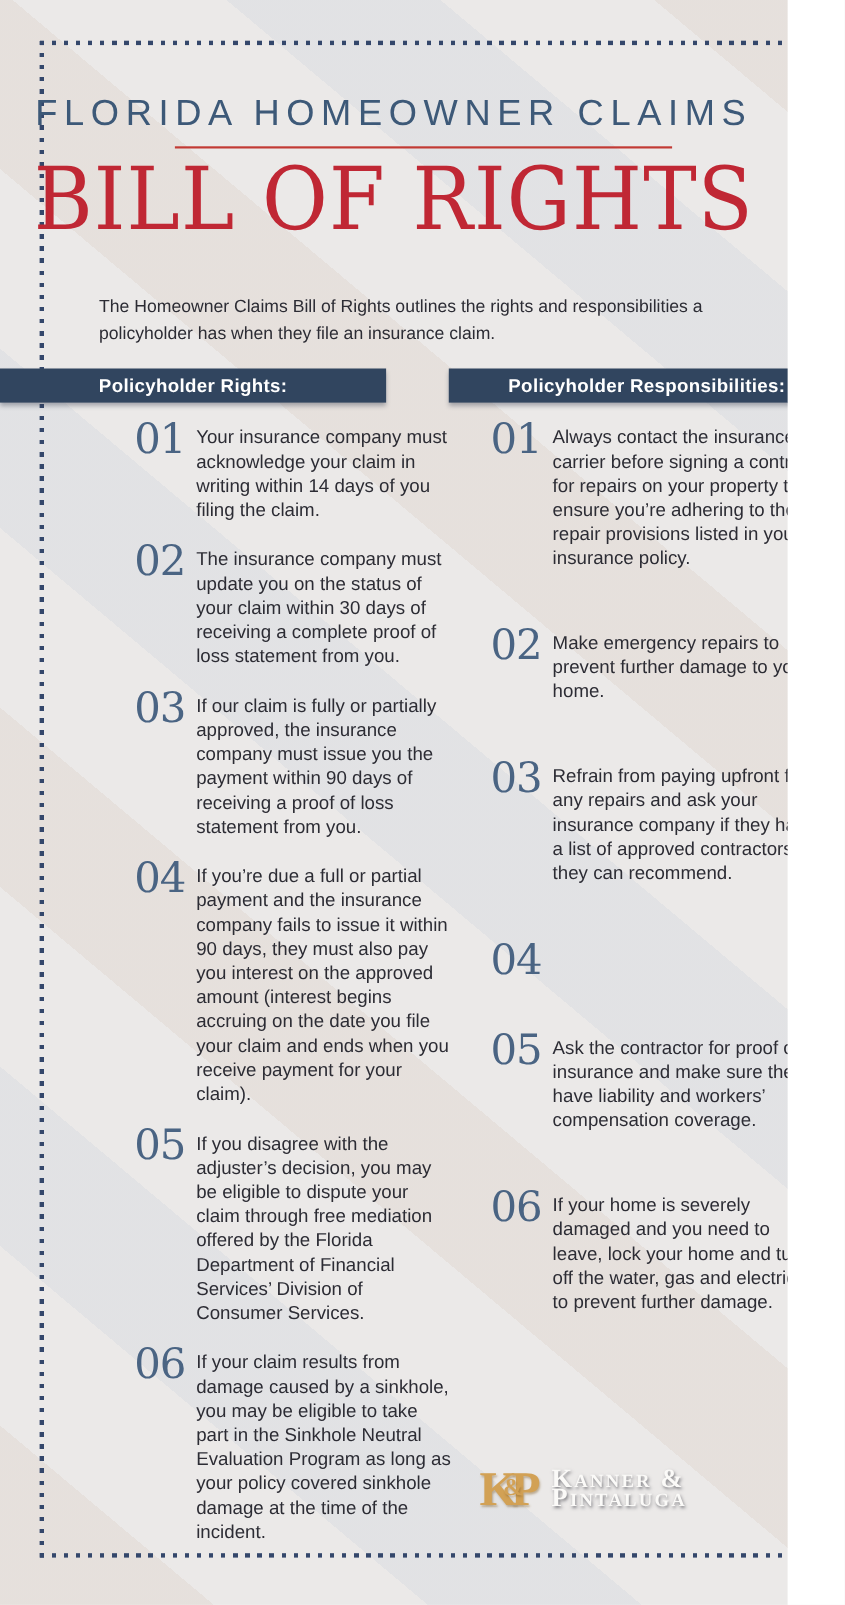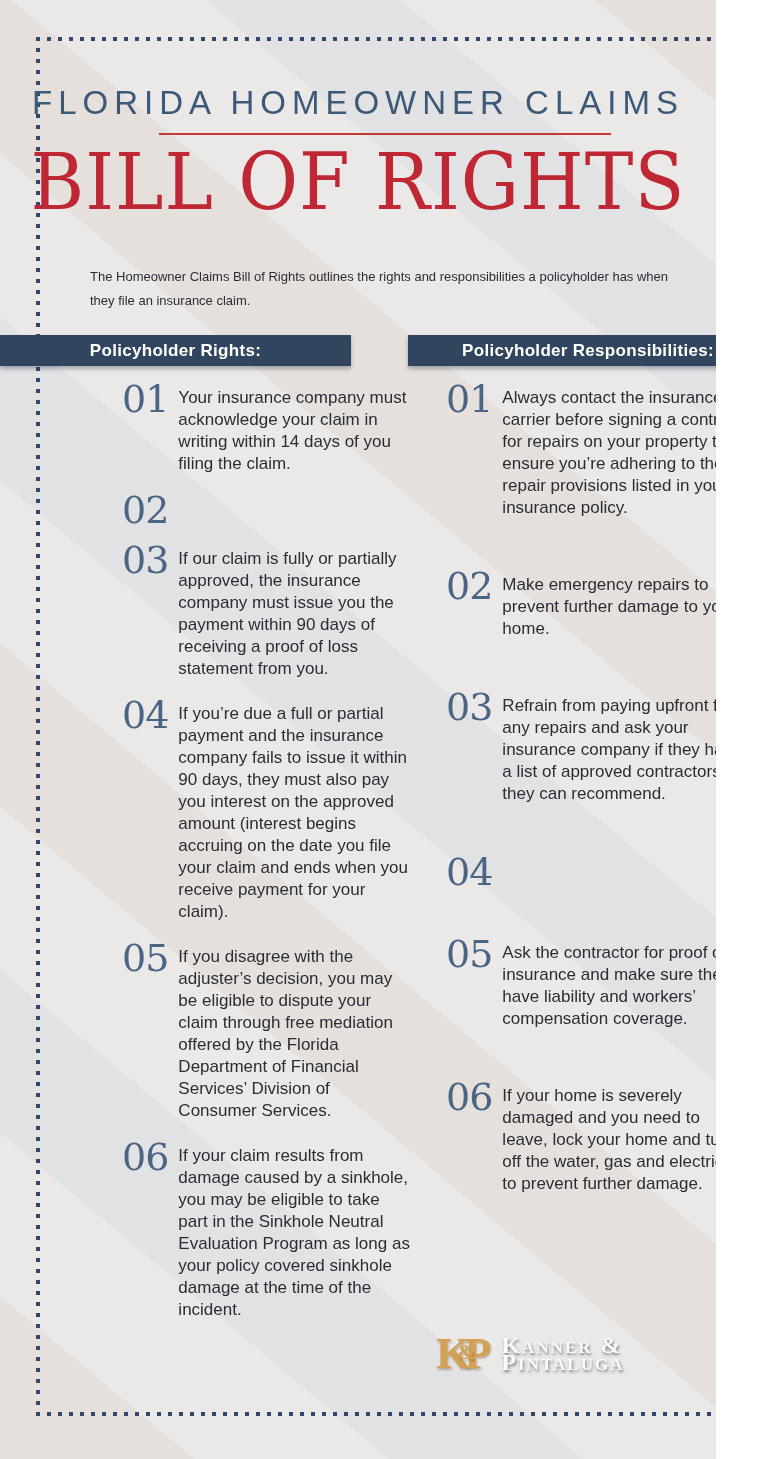--- a/index.html
+++ b/index.html
@@ -39,21 +39,21 @@
   .big-title{
     position:absolute;top:141px;left:0;right:0;z-index:2;
     text-align:center;
     font-family:"DejaVu Serif", serif;
     font-size:73px;line-height:1.05;letter-spacing:1px;
     color:#c02734;
     transform:scaleY(1.08);transform-origin:top center;
   }
   .intro{
     position:absolute;top:252px;left:90px;width:602px;z-index:2;
-    font-size:13px;line-height:24px;color:#2c2c34;
+    font-size:16px;line-height:24px;color:#2c2c34;
   }
 
   .banner{
     position:absolute;top:335px;height:31px;z-index:3;
     background:#31455f;
     box-shadow:0 3px 4px rgba(40,50,70,0.35);
     display:flex;align-items:center;justify-content:center;
     color:#ffffff;font-weight:bold;font-size:17px;letter-spacing:0.3px;
   }
   .banner-left{left:0;width:351px;}
@@ -118,20 +118,21 @@
     <span>Policyholder Responsibilities:</span>
   </div>
 
   <div class="col col-left">
     <div class="item">
       <span class="num">01</span>
       <p class="txt">Your insurance company must acknowledge your claim in writing within 14 days of you filing the claim.</p>
     </div>
     <div class="item">
       <span class="num">02</span>
+      <p class="txt">The insurance company must update you on the status of your claim within 30 days of receiving a complete proof of loss statement from you.</p>
     </div>
     <div class="item">
       <span class="num">03</span>
       <p class="txt">If our claim is fully or partially approved, the insurance company must issue you the payment within 90 days of receiving a proof of loss statement from you.</p>
     </div>
     <div class="item">
       <span class="num">04</span>
       <p class="txt">If you’re due a full or partial payment and the insurance company fails to issue it within 90 days, they must also pay you interest on the approved amount (interest begins accruing on the date you file your claim and ends when you receive payment for your claim).</p>
     </div>
     <div class="item">

